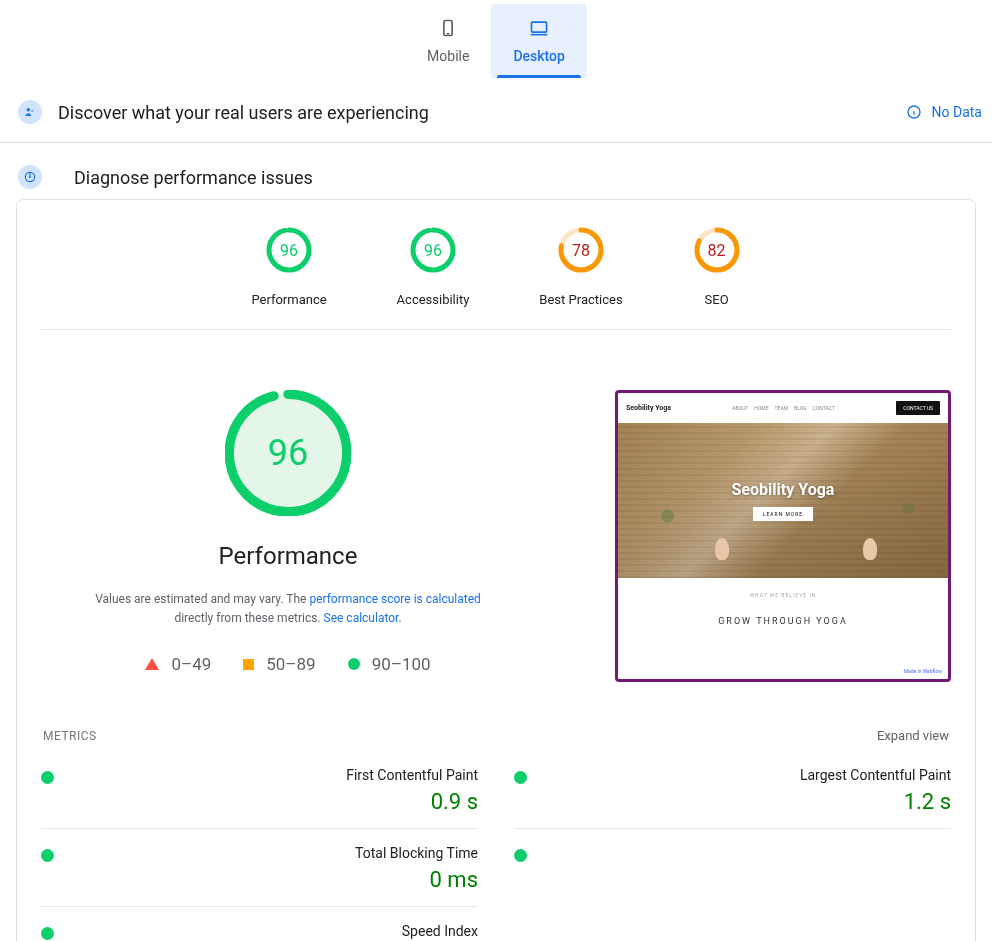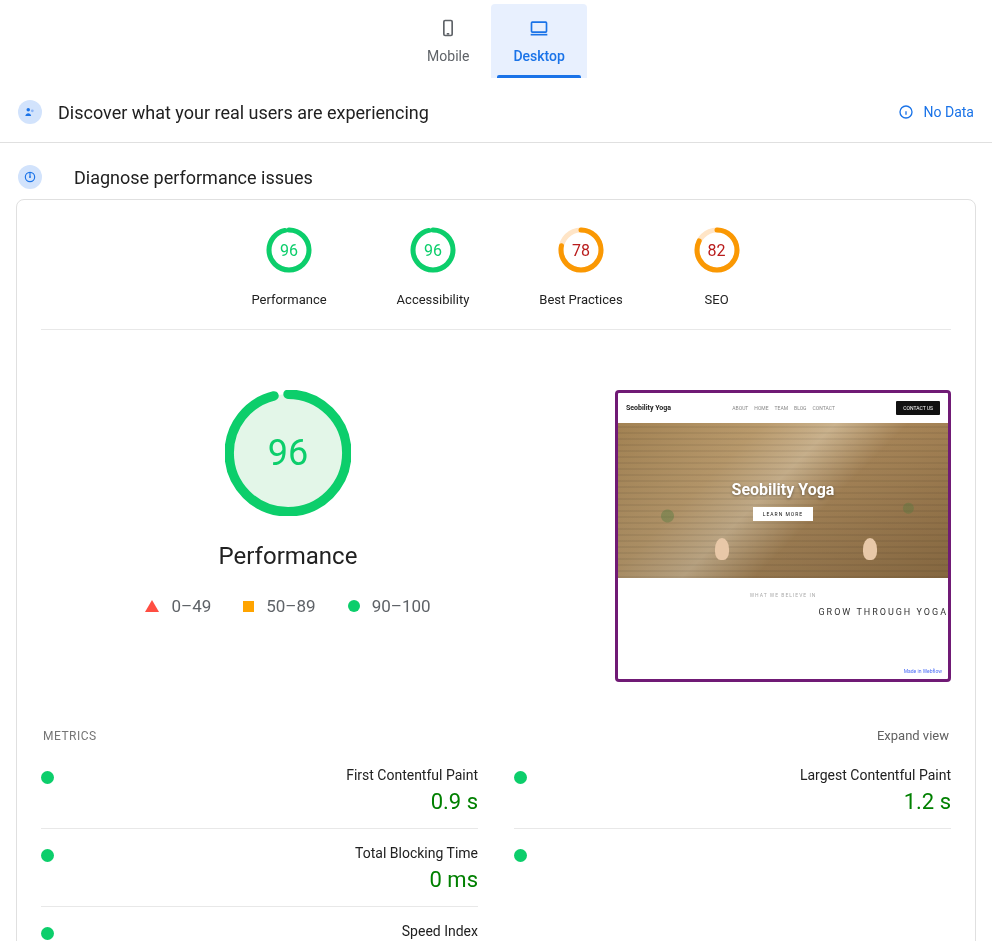--- a/index.html
+++ b/index.html
@@ -40,21 +40,21 @@
     height: 3px;
     background: #1a73e8;
     border-radius: 2px 2px 0 0;
   }
   .tab svg { width: 20px; height: 20px; }
 
   .section-bar {
     display: flex;
     align-items: center;
     justify-content: space-between;
-    padding: 22px 18px 18px 18px;
+    padding: 22px 10px 18px 18px;
     border-bottom: 1px solid #e0e0e0;
   }
   .section-left {
     display: flex;
     align-items: center;
     gap: 16px;
   }
   .section-icon {
     width: 24px; height: 24px;
     border-radius: 50%;
@@ -196,21 +196,21 @@
   .preview-hero-title { position:relative; color:#fff; font-size:16px; font-weight:700; text-shadow:0 1px 3px rgba(0,0,0,.4);}
   .preview-learn { position:relative; margin-top:8px; background:#fff; color:#111; font-size:5px; padding:4px 10px; letter-spacing:1px;}
   .preview-person {
     position:absolute; bottom:6px; width:24px; height:34px;
   }
   .preview-person.left { left:28%; }
   .preview-person.right { right:20%; }
   .preview-person .body { width:14px; height:22px; background:#e8c8a8; border-radius:50% 50% 40% 40%; margin:0 auto;}
   .preview-bottom { text-align:center; padding:14px 0 6px 0;}
   .preview-small { font-size:5px; color:#aaa; letter-spacing:1px;}
-  .preview-grow { font-size:9px; letter-spacing:2px; margin-top:9px; color:#333;text-align:right;}
+  .preview-grow { font-size:9px; letter-spacing:2px; margin-top:18px; color:#333;}
   .preview-badge { position:absolute; right:6px; bottom:5px; font-size:5px; color:#4a6cf7;}
 
   .metrics-head {
     display:flex; justify-content:space-between; align-items:center;
     margin-top: 46px;
     padding: 0 2px;
   }
   .metrics-title { font-size: 12px; color: #757575; letter-spacing: 0.5px; }
   .expand { font-size: 13px; color: #616161; cursor:pointer;}
 
@@ -339,20 +339,23 @@
   <div class="perf-row">
     <div class="perf-left">
       <div class="big-gauge green">
         <svg viewBox="0 0 120 120">
           <circle class="big-bg" cx="60" cy="60" r="56"></circle>
           <circle class="big-ring" cx="60" cy="60" r="56" stroke-dasharray="351.86" stroke-dashoffset="14.07"></circle>
         </svg>
         <div class="big-num">96</div>
       </div>
       <div class="perf-title">Performance</div>
+      <div class="perf-desc">
+        <span>Values are estimated and may vary. The </span><a href="#">performance score is calculated</a><span> directly from these metrics. </span><a href="#">See calculator.</a>
+      </div>
       <div class="legend">
         <div class="legend-item">
             <div class="legend-tri"></div>
             <span>0–49</span>
           </div>
         <div class="legend-item">
             <div class="legend-sq"></div>
             <span>50–89</span>
           </div>
         <div class="legend-item">

